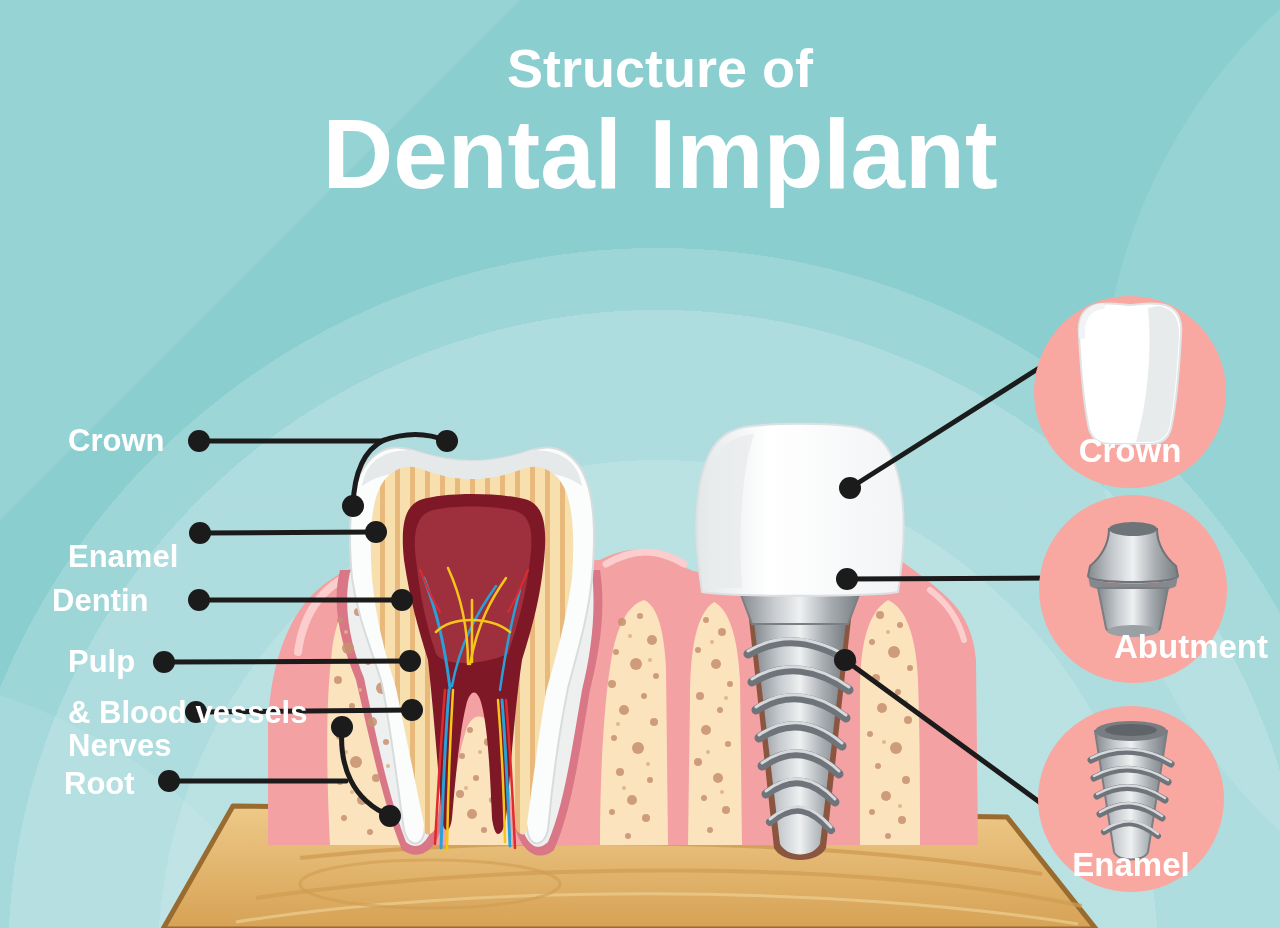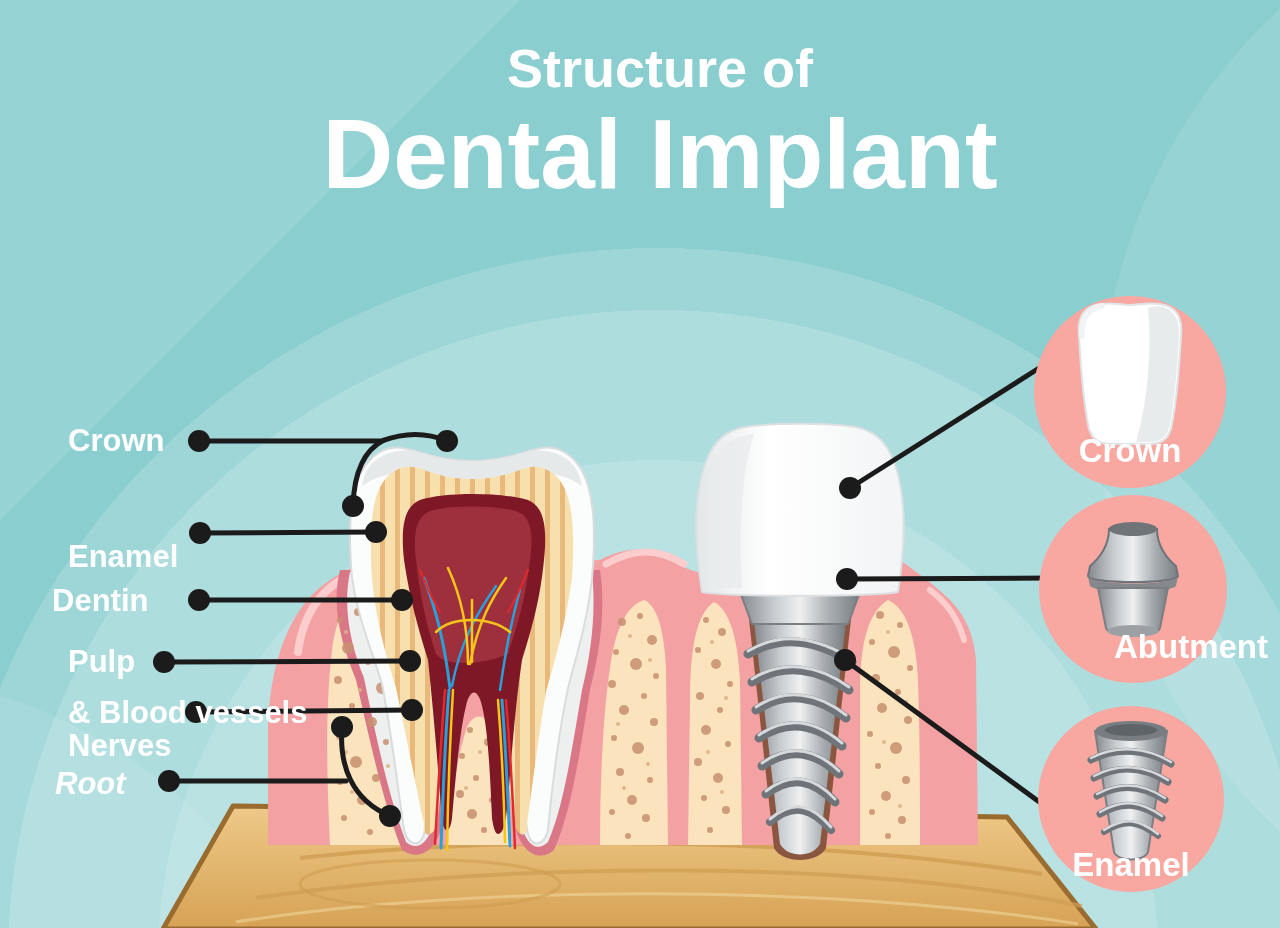--- a/index.html
+++ b/index.html
@@ -353,19 +353,19 @@
   </div>
 
   <div class="lbl" style="left:68px;top:425px;">Crown</div>
   <div class="lbl" style="left:68px;top:517px;margin-top:24px;">Enamel</div>
   <div class="lbl" style="left:52px;top:585px;">Dentin</div>
   <div class="lbl" style="left:68px;top:646px;">Pulp</div>
   <div class="lbl lbl2" style="left:68px;top:697px;">
     <div>&amp; Blood vessels</div>
     <div>Nerves</div>
   </div>
-  <div class="lbl" style="left:55px;top:768px;font-style:italic;">Root</div>
+  <div class="lbl" style="left:64px;top:768px;">Root</div>
 
   <div class="clbl" style="left:1130px;top:432px;">Crown</div>
   <div class="clbl" style="left:1191px;top:628px;">Abutment</div>
   <div class="clbl" style="left:1131px;top:846px;">Enamel</div>
 
 </div>
 
 </body></html>

